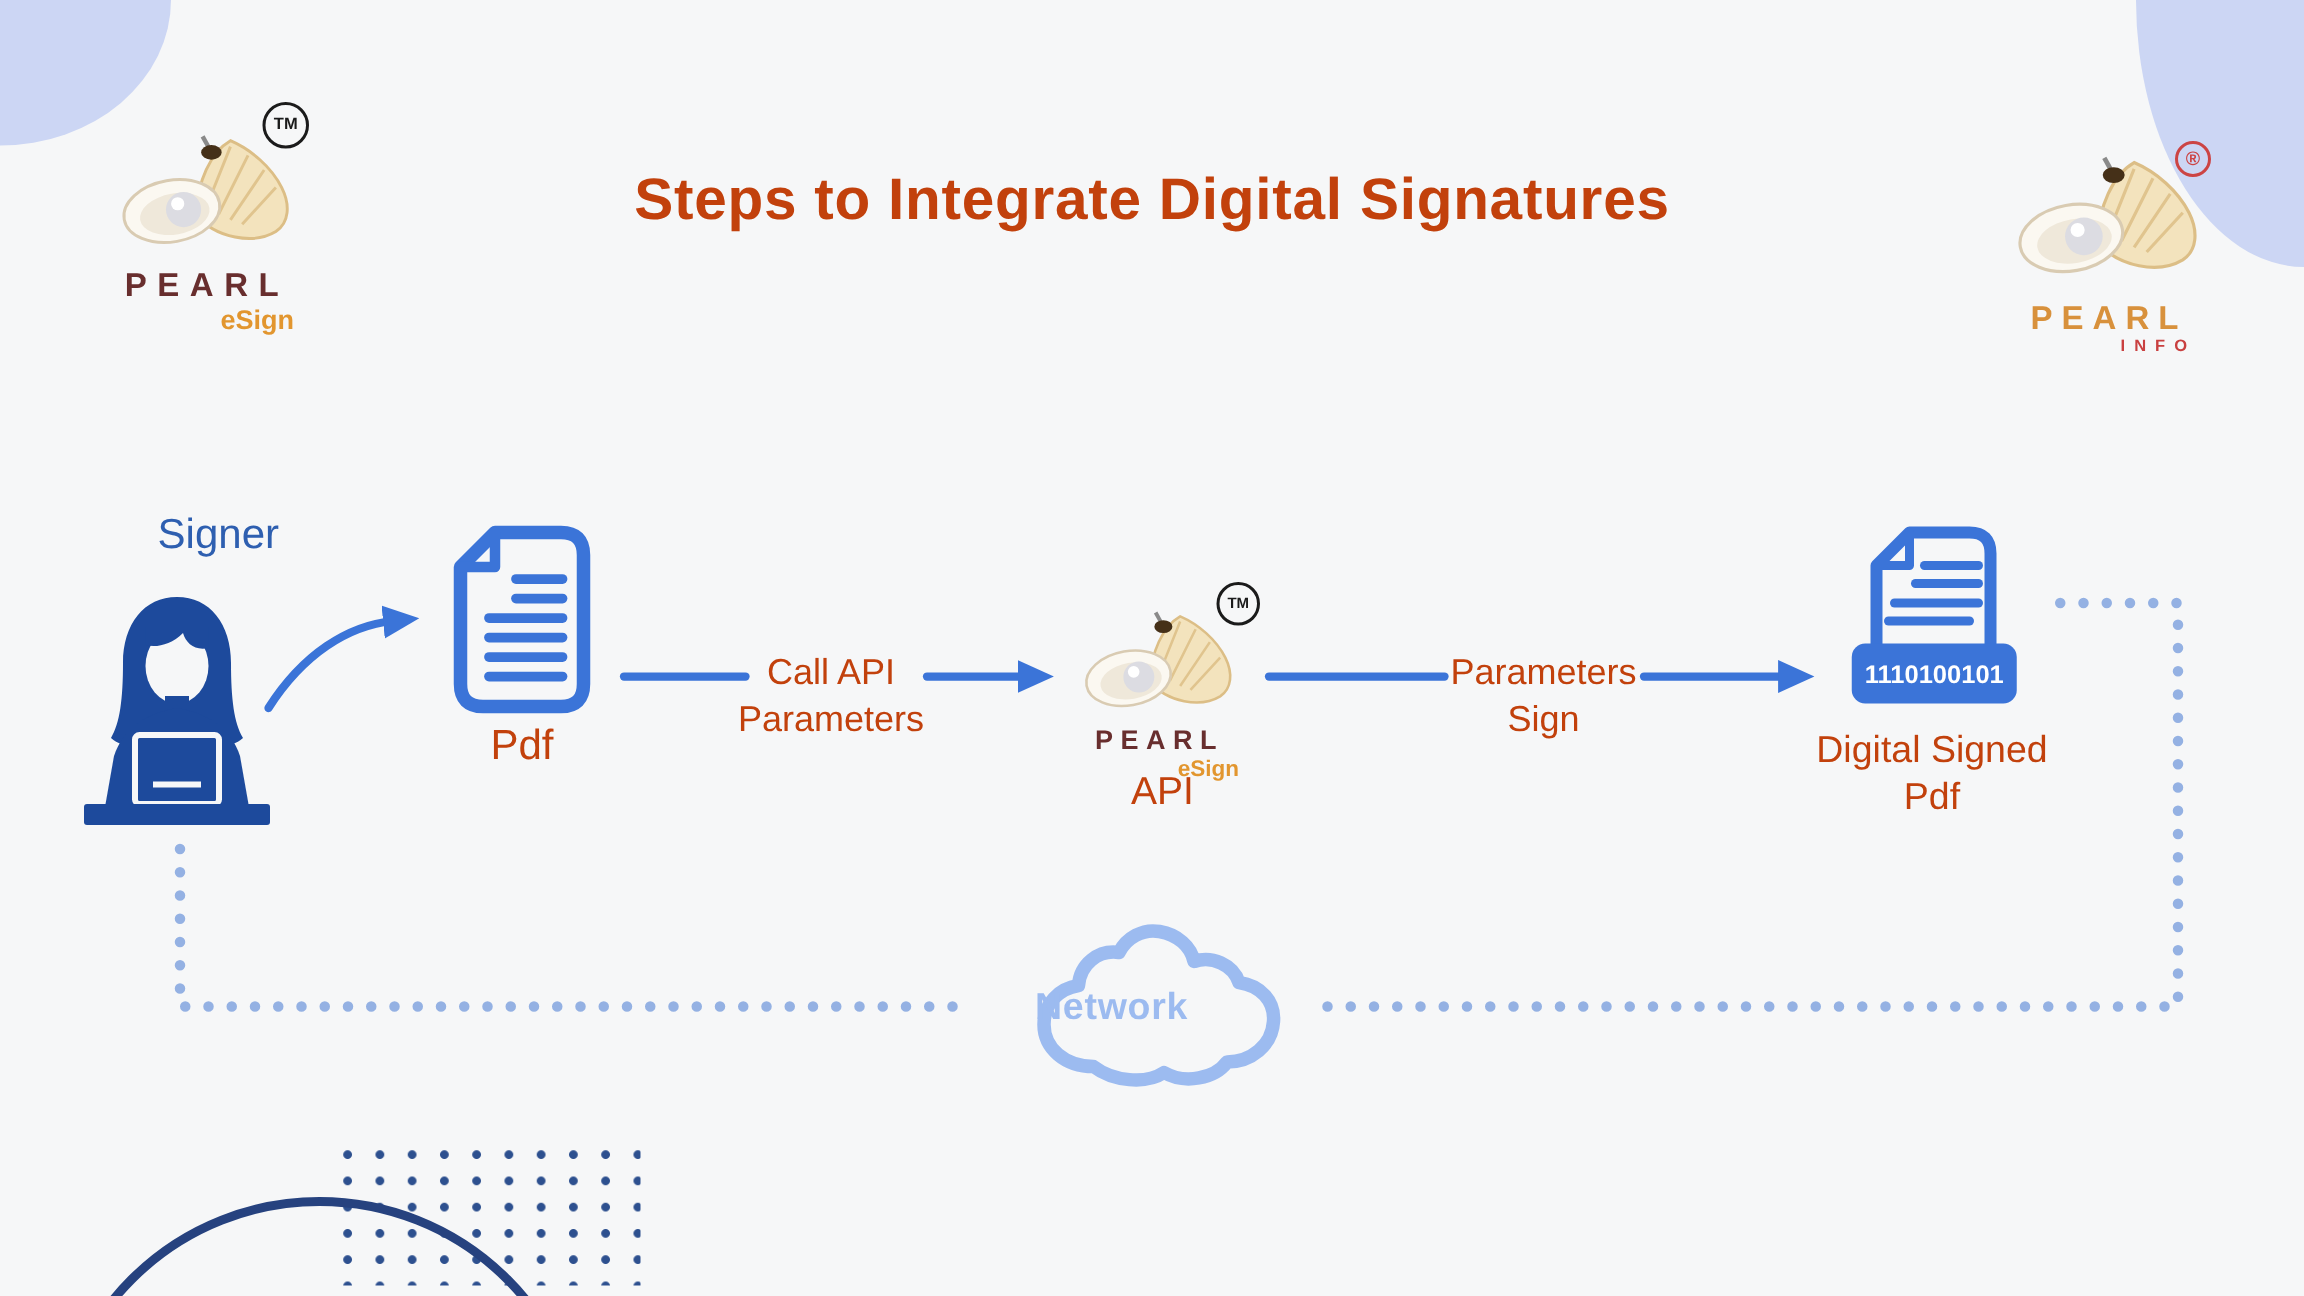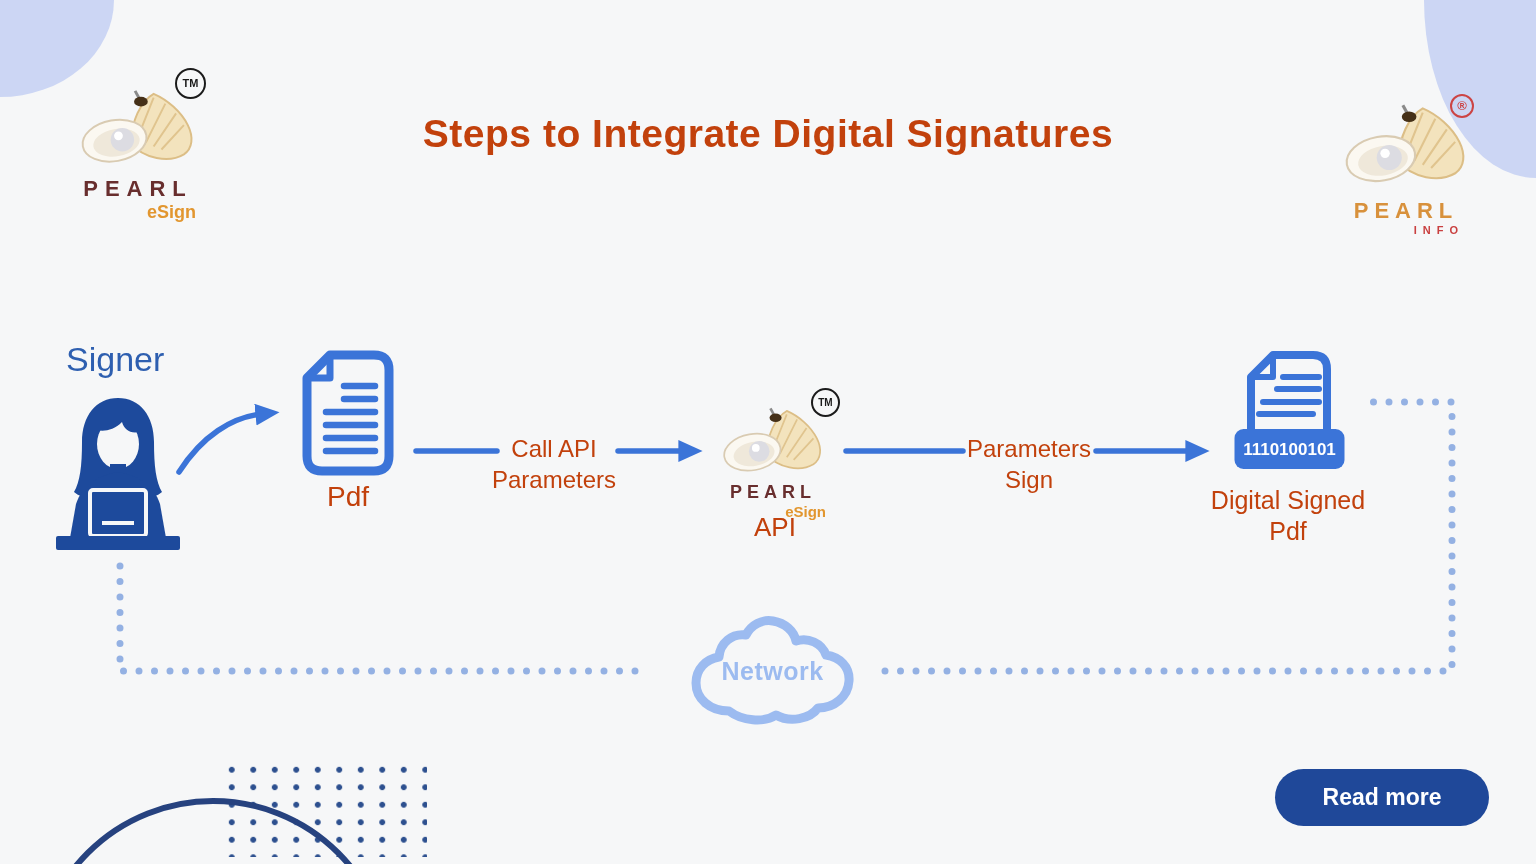--- a/index.html
+++ b/index.html
@@ -39,28 +39,28 @@
   .logo-right svg.shell{margin-top:18px;}
 
   .logo-mid{left:700px;top:386px;width:146px;}
   .logo-mid .tm-badge{right:6px;top:2px;width:25px;height:25px;line-height:25px;font-size:10px;}
   .logo-mid .brand{margin-top:0;font-size:18px;letter-spacing:5px;color:#682e2e;}
   .logo-mid .sub{font-size:15px;font-weight:bold;color:#e2962f;text-align:right;padding-right:20px;}
   .logo-mid svg.shell{margin-top:18px;}
 
   
   .flow-label{position:absolute;text-align:center;color:#c2410c;}
-  .signer-label{left:66px;top:340px;width:120px;text-align:left;font-size:34px;font-weight:500;color:#2e5fb0;}
+  .signer-label{left:66px;top:340px;width:120px;text-align:right;font-size:28px;font-weight:500;color:#2e5fb0;}
   .pdf-label{left:296px;top:481px;width:104px;font-size:28px;font-weight:500;}
   .step-label{font-size:24px;font-weight:500;line-height:31px;}
   .step1{left:471px;top:433px;width:166px;}
   .step2{left:946px;top:433px;width:166px;}
   .api-label{left:702px;top:512px;width:146px;font-size:26px;font-weight:500;}
   .signedpdf-label{left:1188px;top:485px;width:200px;font-size:25px;font-weight:500;line-height:31px;}
-  .network-label{position:absolute;left:690px;top:657px;width:165px;text-align:center;
+  .network-label{position:absolute;left:690px;top:657px;width:165px;
     font-size:25px;font-weight:bold;color:#9cbbf0;letter-spacing:.5px;}
 
   
   .abs{position:absolute;}
   .overlay{position:absolute;left:0;top:0;pointer-events:none;}
 
   
   .dot-grid{position:absolute;left:221px;top:761px;width:206px;height:96px;
     background-image:radial-gradient(circle,#2d508f 2.6px,rgba(0,0,0,0) 3.2px);
     background-size:21.5px 17.5px;}
@@ -219,15 +219,14 @@
   <div class="abs" style="left:682px;top:613px;">
     <svg width="180" height="122" viewBox="0 0 180 122">
       <path d="M47,98 C28,98 14,86 14,70 C14,56 24,46 37,44 C38,30 50,20 64,22 C69,12 80,6 91,8 C103,10 112,18 114,28 C126,24 140,30 144,42 C158,44 168,54 167,68 C166,84 152,95 136,95 C128,106 108,110 94,102 C82,110 60,108 47,98 Z" fill="#f6f7f8" stroke="#9cbbf0" stroke-width="9" stroke-linejoin="round"></path>
     </svg>
   </div>
   <div class="network-label">Network</div>
 
   <div class="dot-grid"></div>
   <div class="decor-circle"></div>
 
-  <button class="read-more">Read more</button>
 
 </div>
 
 </body></html>

